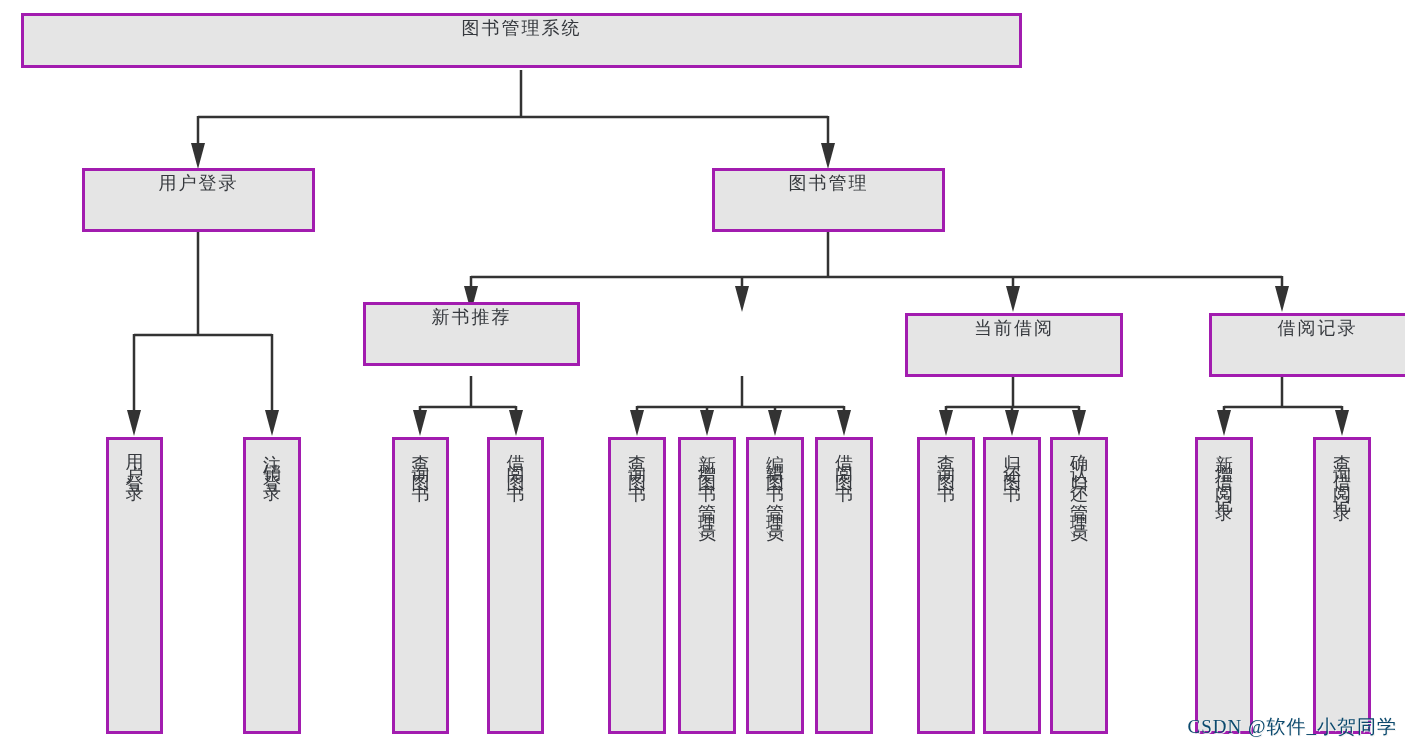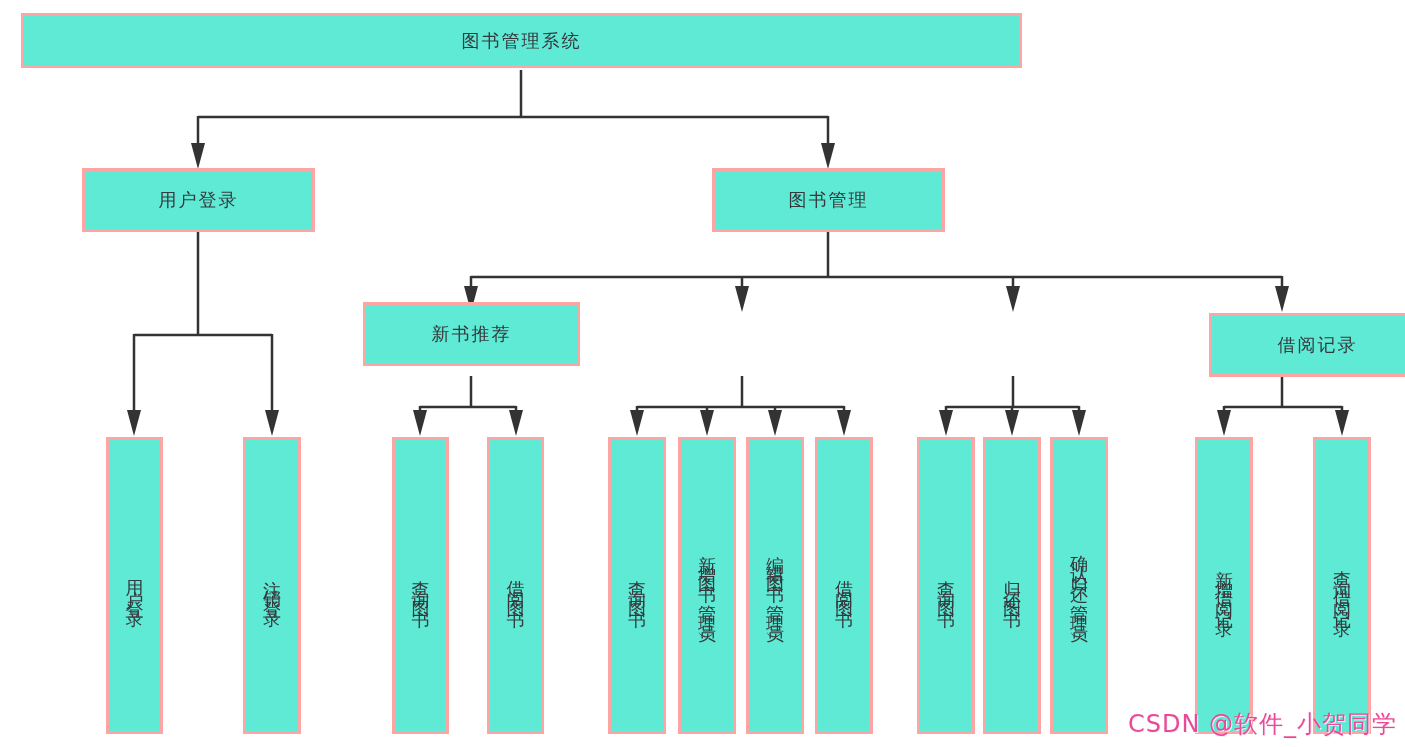--- a/index.html
+++ b/index.html
@@ -4,34 +4,34 @@
 <style>
   html,body{margin:0;padding:0;background:#ffffff;}
   .stage{
     position:relative;width:1405px;height:747px;background:#ffffff;
     font-family:"DejaVu Sans","Liberation Sans",sans-serif;
     overflow:hidden;
   }
   .stage svg{position:absolute;left:0;top:0;}
   .node{
     position:absolute;box-sizing:border-box;
-    border:3px solid #fca5a5;background:#5eead4;
-    display:flex;align-items:center;justify-content:center;
+    border:3px solid #a21caf;background:#e5e5e5;
+    display:flex;align-items:flex-start;justify-content:center;
     color:#35383d;font-size:18px;letter-spacing:2px;
     white-space:nowrap;
   }
   .leaf{letter-spacing:0;}
   .leaf .vtext{
     writing-mode:vertical-rl;text-orientation:mixed;
     letter-spacing:10px;line-height:1;font-size:18px;color:#35383d;
   }
   .watermark{
     position:absolute;right:8px;bottom:7px;
-    font-size:24px;letter-spacing:1px;color:#ec4899;
-    text-shadow:1px 1px 0 #f2f2f2;z-index:5;
+    font-size:19px;letter-spacing:1px;color:#0c4a6e;
+    text-shadow:1px 1px 0 #f2f2f2;z-index:5;font-family:Liberation Serif, serif;
   }
 </style>
 </head>
 <body>
 
 <div class="stage">
 
   <svg width="1405" height="747" id="wires">
       <line x1="521" y1="70" x2="521" y2="117" stroke="#333333" stroke-width="2.5"></line>
       <line x1="198" y1="117" x2="828" y2="117" stroke="#333333" stroke-width="2.5"></line>
@@ -94,20 +94,23 @@
   <div class="node" style="left:82px;top:168px;width:233px;height:64px;">
     <span>用户登录</span>
   </div>
   <div class="node" style="left:712px;top:168px;width:233px;height:64px;">
     <span>图书管理</span>
   </div>
 
   <div class="node" style="left:363px;top:302px;width:217px;height:64px;">
     <span>新书推荐</span>
   </div>
+  <div class="node" style="left:905px;top:313px;width:218px;height:64px;">
+    <span>当前借阅</span>
+  </div>
   <div class="node" style="left:1173px;top:313px;width:217px;height:64px;margin-left:36px;">
     <span>借阅记录</span>
   </div>
 
   <div class="node leaf" style="left:106px;top:437px;width:57px;height:297px;">
     <span class="vtext">用户登录</span>
   </div>
   <div class="node leaf" style="left:243px;top:437px;width:58px;height:297px;">
     <span class="vtext">注销登录</span>
   </div>

